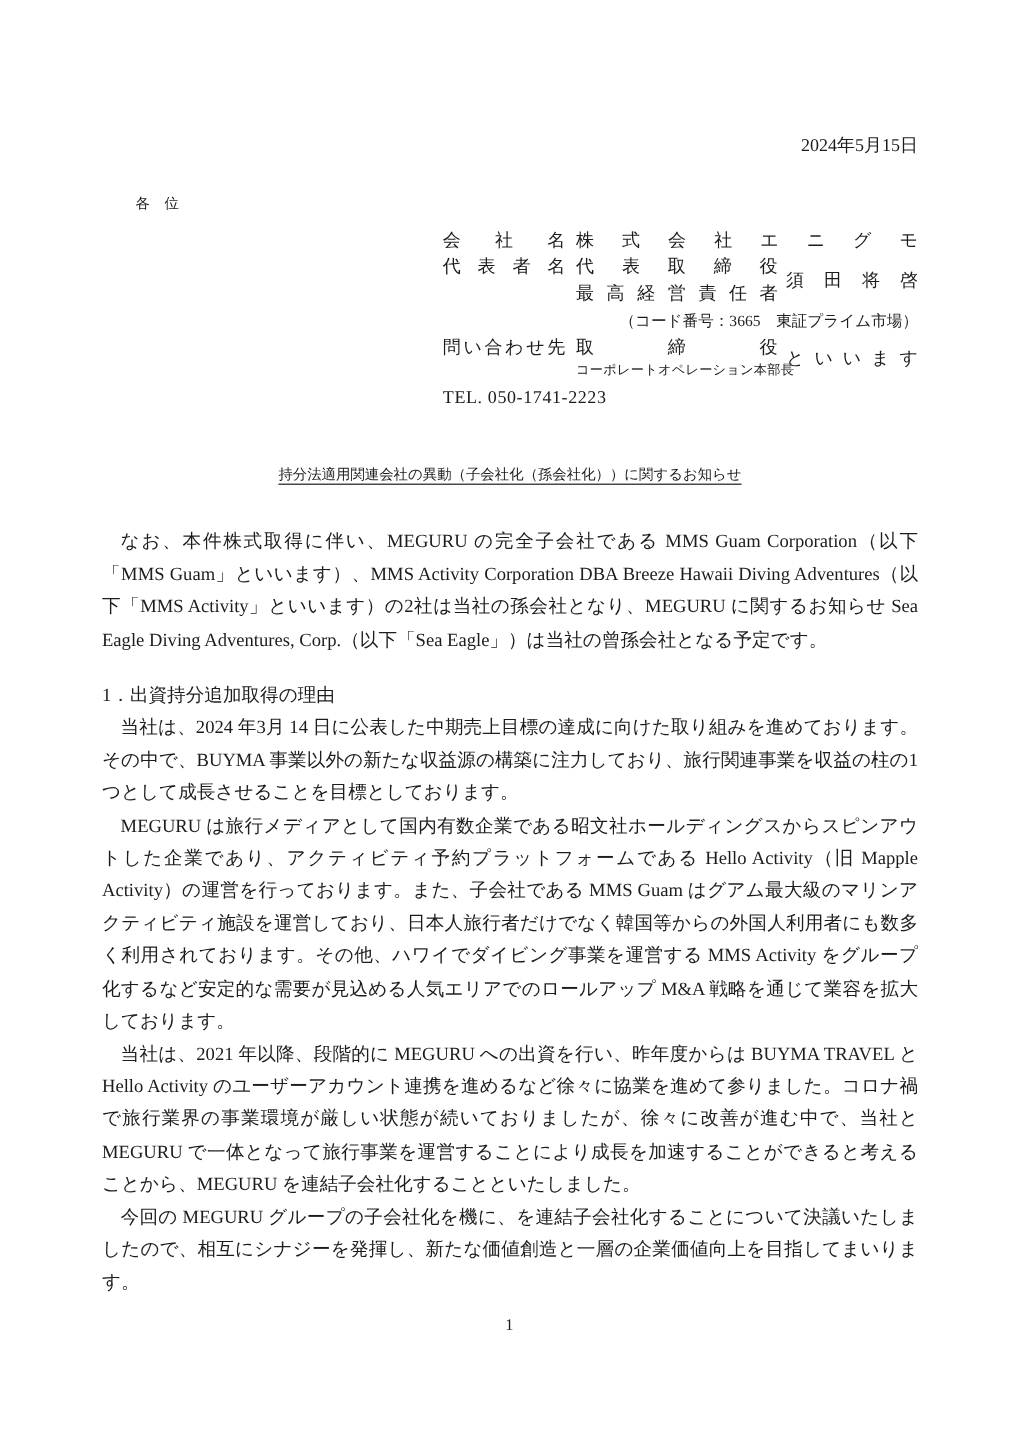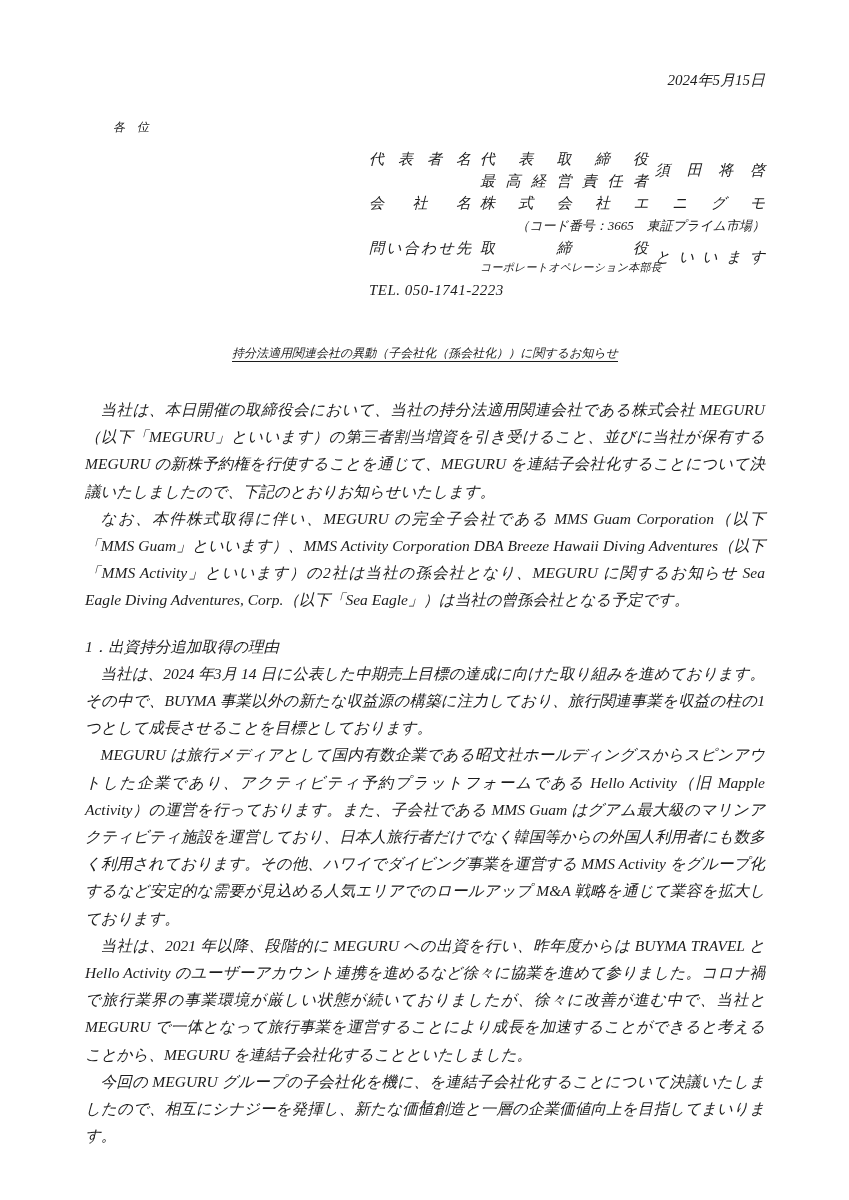--- a/index.html
+++ b/index.html
@@ -12,23 +12,22 @@
     height: 1200px;
     font-family: "Liberation Serif", "DejaVu Serif", serif;
     color: #1c1c1c;
     -webkit-font-smoothing: antialiased;
   }
   .page {
     position: relative;
     width: 849px;
     height: 1200px;
     box-sizing: border-box;
-    padding: 70px 84px 0 85px;
+    padding: 112px 84px 0 85px;
     overflow: hidden;
-    font-style: italic;
   }
   .date-line {
     text-align: right;
     font-size: 15px;
     line-height: 20px;
   }
   .salutation {
     margin-top: 26px;
     padding-left: 28px;
     font-size: 12px;
@@ -134,31 +133,31 @@
 
 <div class="page">
 
   <div class="date-line">2024年5月15日</div>
 
   <div class="salutation">各　位</div>
 
   <div class="corp-block">
 
     <div class="crow">
+      <span class="clabel">会社名</span>
+      <span class="cvalue">株式会社エニグモ</span>
+    </div>
+
+    <div class="crow">
       <span class="clabel">代表者名</span>
       <span class="cmid">
         <span class="dist">代表取締役</span>
         <span class="dist">最高経営責任者</span>
       </span>
       <span class="cname">須田将啓</span>
-    </div>
-
-    <div class="crow">
-      <span class="clabel">会社名</span>
-      <span class="cvalue">株式会社エニグモ</span>
     </div>
 
     <div class="code-line">（コード番号：3665　東証プライム市場）</div>
 
     <div class="crow">
       <span class="clabel">問い合わせ先</span>
       <span class="cmid">
         <span class="dist">取締役</span>
         <span class="dept-small">コーポレートオペレーション本部長</span>
       </span>
@@ -168,21 +167,20 @@
     <div class="tel-line">TEL. 050-1741-2223</div>
 
   </div>
 
   <div class="doc-title">
     <span class="underline">持分法適用関連会社の異動（子会社化（孫会社化））に関するお知らせ</span>
   </div>
 
   <div class="body-text">
 
-    <p>当社は、本日開催の取締役会において、当社の持分法適用関連会社である株式会社 MEGURU（以下「MEGURU」といいます）の第三者割当増資を引き受けること、並びに当社が保有する MEGURU の新株予約権を行使することを通じて、MEGURU を連結子会社化することについて決議いたしましたので、下記のとおりお知らせいたします。</p>
     <p>なお、本件株式取得に伴い、MEGURU の完全子会社である MMS Guam Corporation（以下「MMS Guam」といいます）、MMS Activity Corporation DBA Breeze Hawaii Diving Adventures（以下「MMS Activity」といいます）の2社は当社の孫会社となり、MEGURU に関するお知らせ Sea Eagle Diving Adventures, Corp.（以下「Sea Eagle」）は当社の曾孫会社となる予定です。</p>
 
     <div class="section-heading">1．出資持分追加取得の理由</div>
 
     <p>当社は、2024 年3月 14 日に公表した中期売上目標の達成に向けた取り組みを進めております。その中で、BUYMA 事業以外の新たな収益源の構築に注力しており、旅行関連事業を収益の柱の1つとして成長させることを目標としております。</p>
     <p>MEGURU は旅行メディアとして国内有数企業である昭文社ホールディングスからスピンアウトした企業であり、アクティビティ予約プラットフォームである Hello Activity（旧 Mapple Activity）の運営を行っております。また、子会社である MMS Guam はグアム最大級のマリンアクティビティ施設を運営しており、日本人旅行者だけでなく韓国等からの外国人利用者にも数多く利用されております。その他、ハワイでダイビング事業を運営する MMS Activity をグループ化するなど安定的な需要が見込める人気エリアでのロールアップ M&amp;A 戦略を通じて業容を拡大しております。</p>
     <p>当社は、2021 年以降、段階的に MEGURU への出資を行い、昨年度からは BUYMA TRAVEL と Hello Activity のユーザーアカウント連携を進めるなど徐々に協業を進めて参りました。コロナ禍で旅行業界の事業環境が厳しい状態が続いておりましたが、徐々に改善が進む中で、当社と MEGURU で一体となって旅行事業を運営することにより成長を加速することができると考えることから、MEGURU を連結子会社化することといたしました。</p>
     <p>今回の MEGURU グループの子会社化を機に、を連結子会社化することについて決議いたしましたので、相互にシナジーを発揮し、新たな価値創造と一層の企業価値向上を目指してまいります。</p>
 
   </div>

